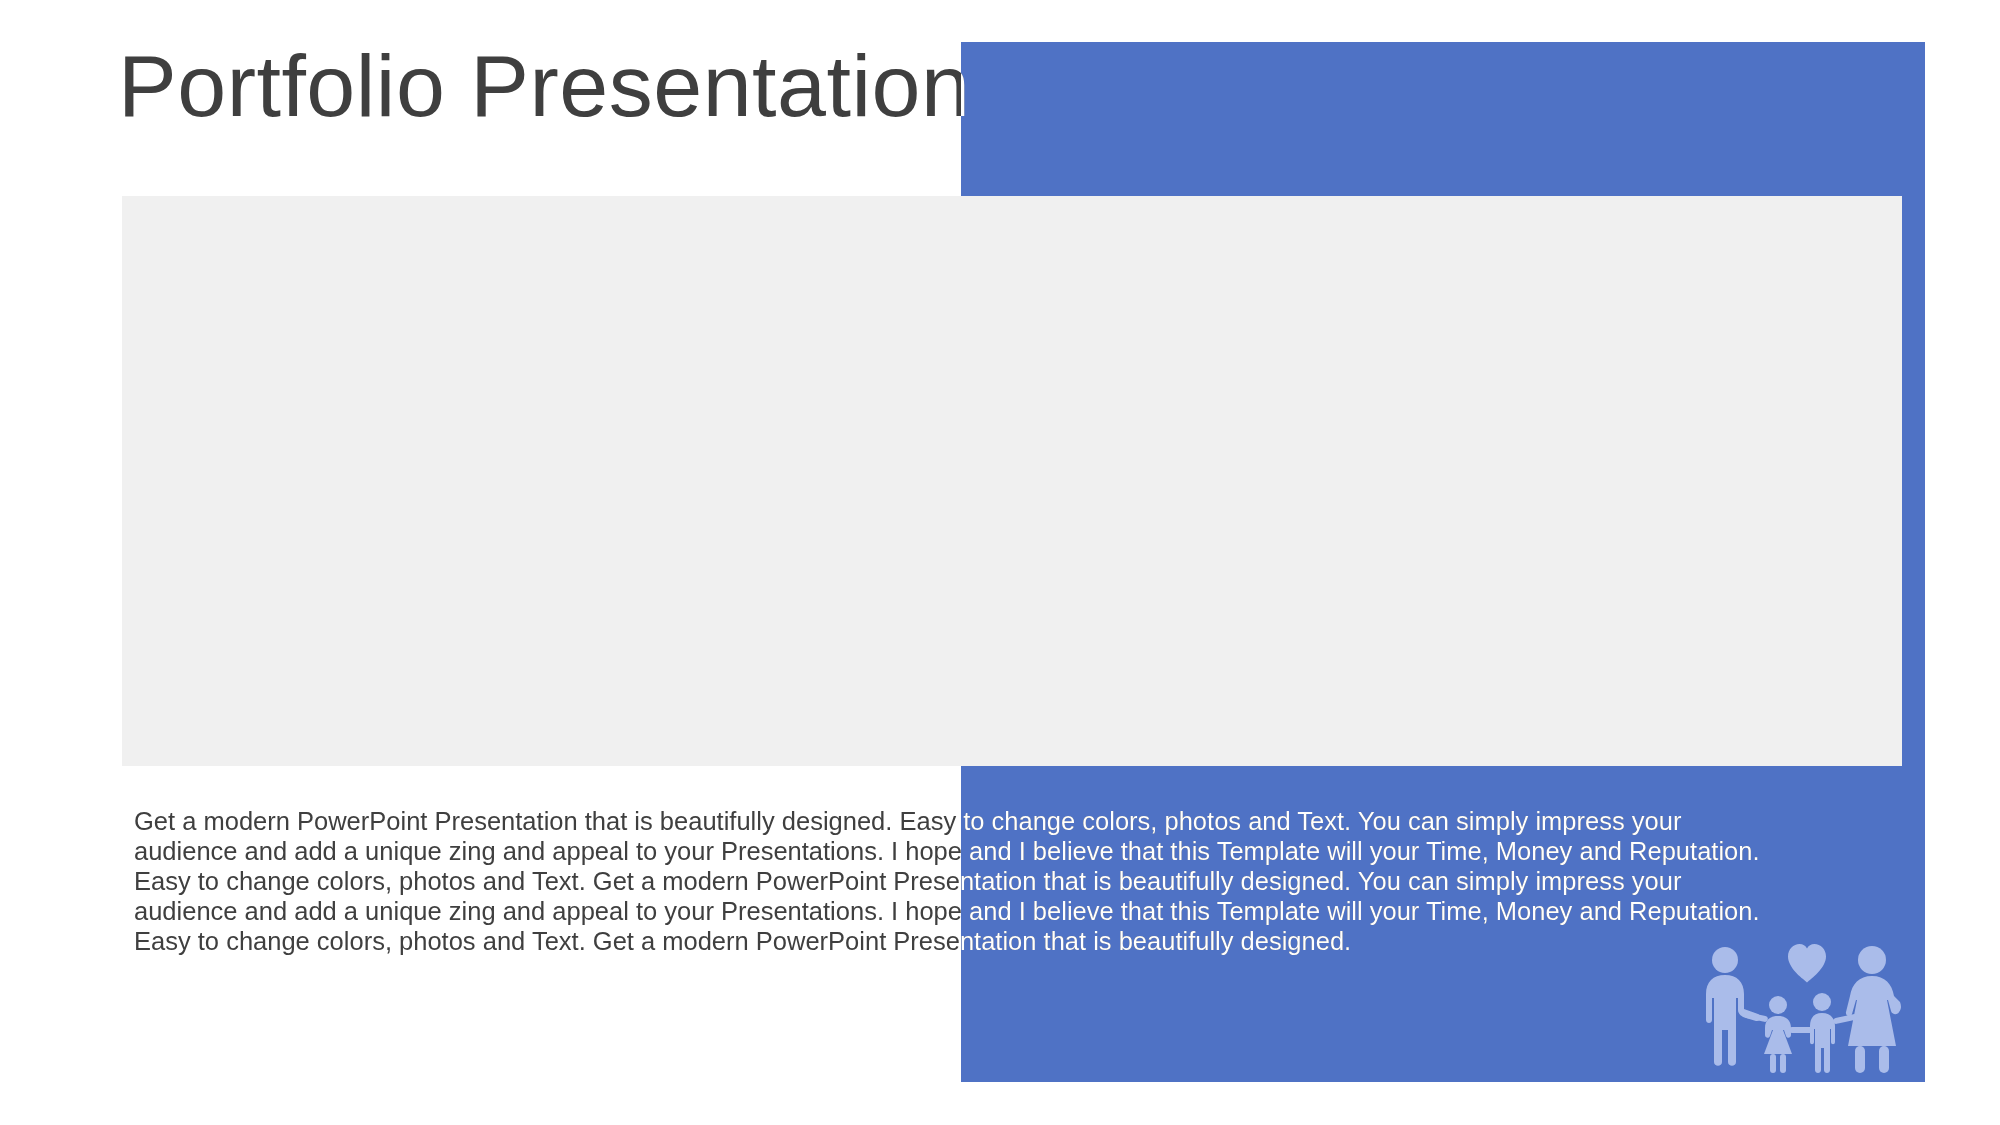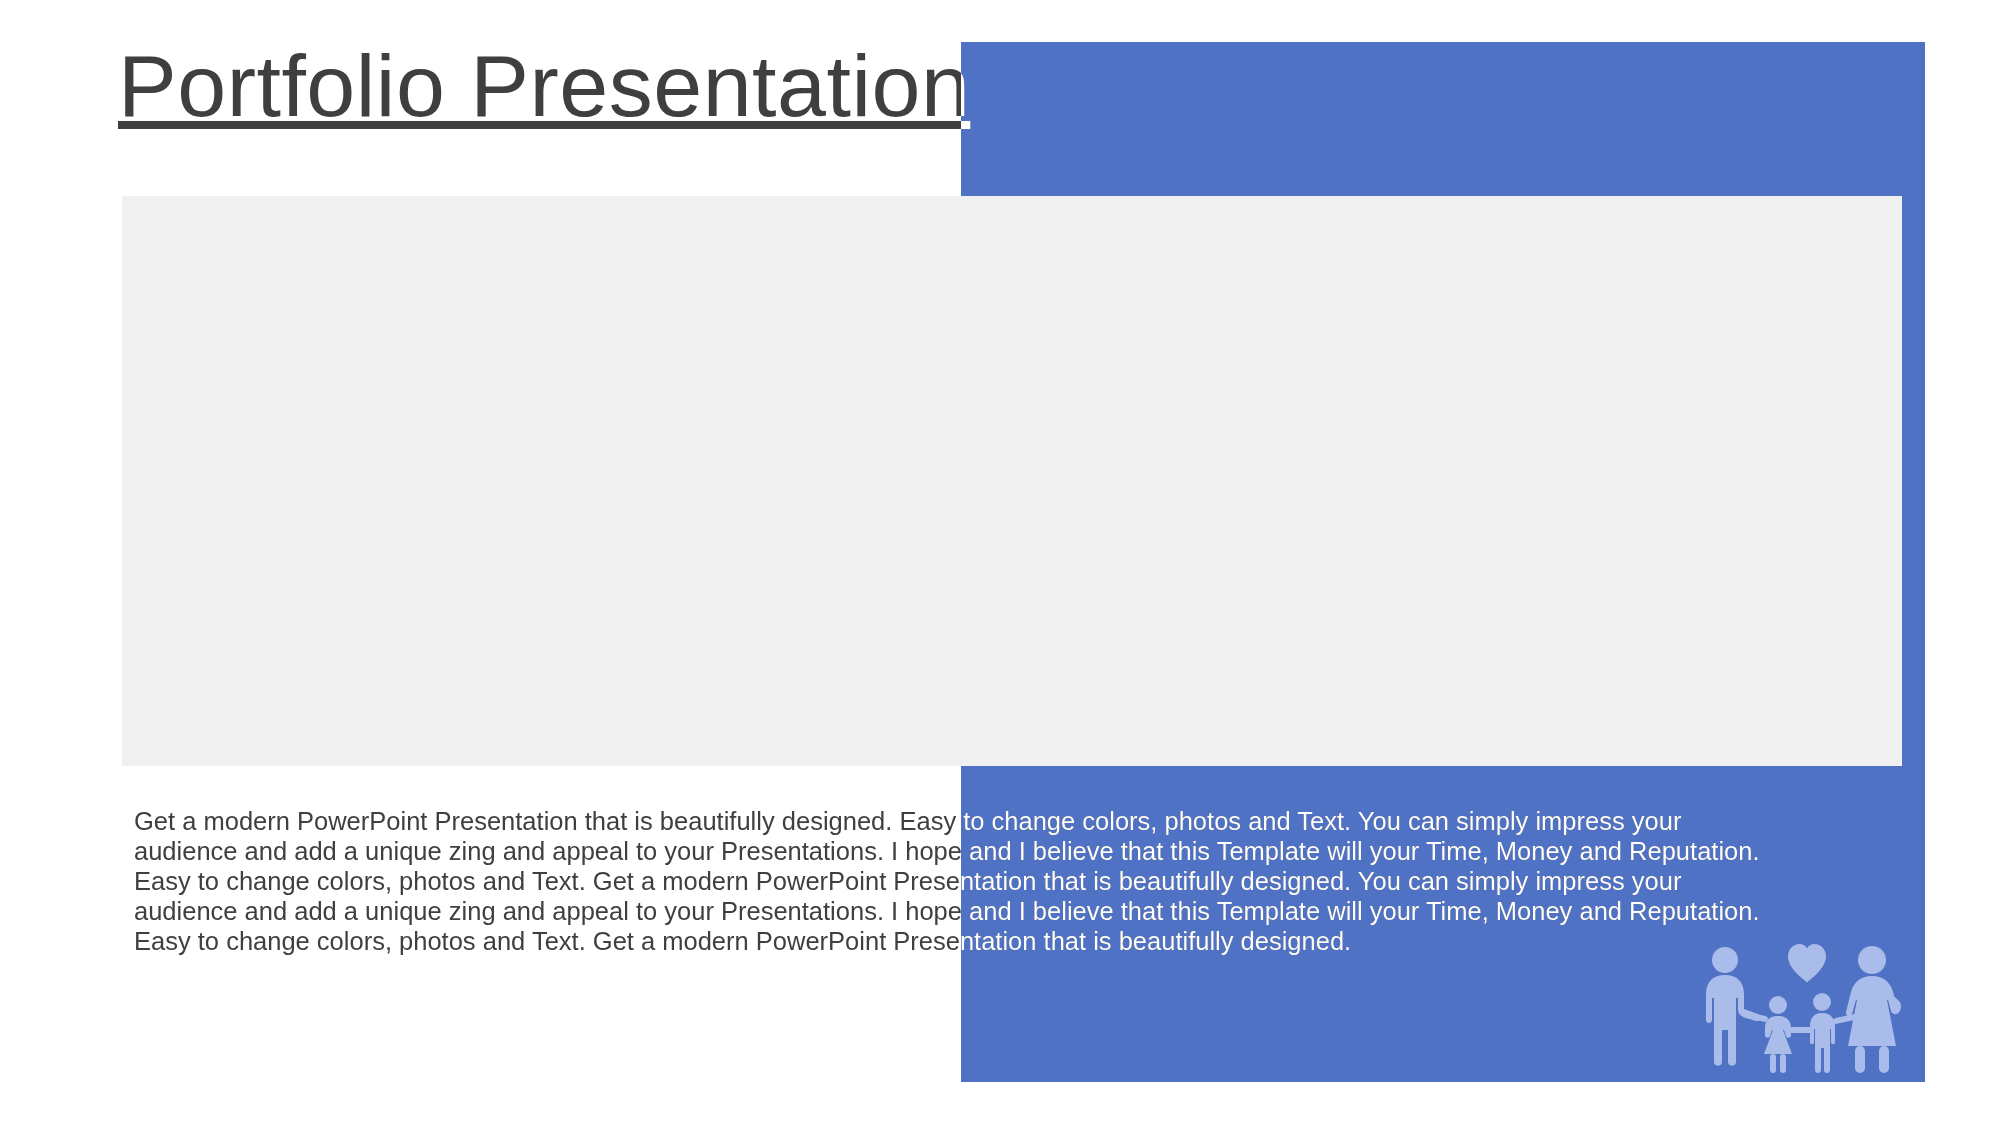--- a/index.html
+++ b/index.html
@@ -49,21 +49,20 @@
   }
   .title-text {
     position: absolute;
     left: 118px;
     top: 32px;
     font-size: 88px;
     line-height: 108px;
     font-weight: 400;
     letter-spacing: 0.5px;
     white-space: nowrap;
-    text-decoration: underline;
   }
   #title-dark .title-text { color: #3f3f3f; }
   #title-light .title-text { color: #ffffff; }
   
   #title-light {
     clip-path: inset(0px 75px 43px 961px);
   }
 
   
   .body-layer {

